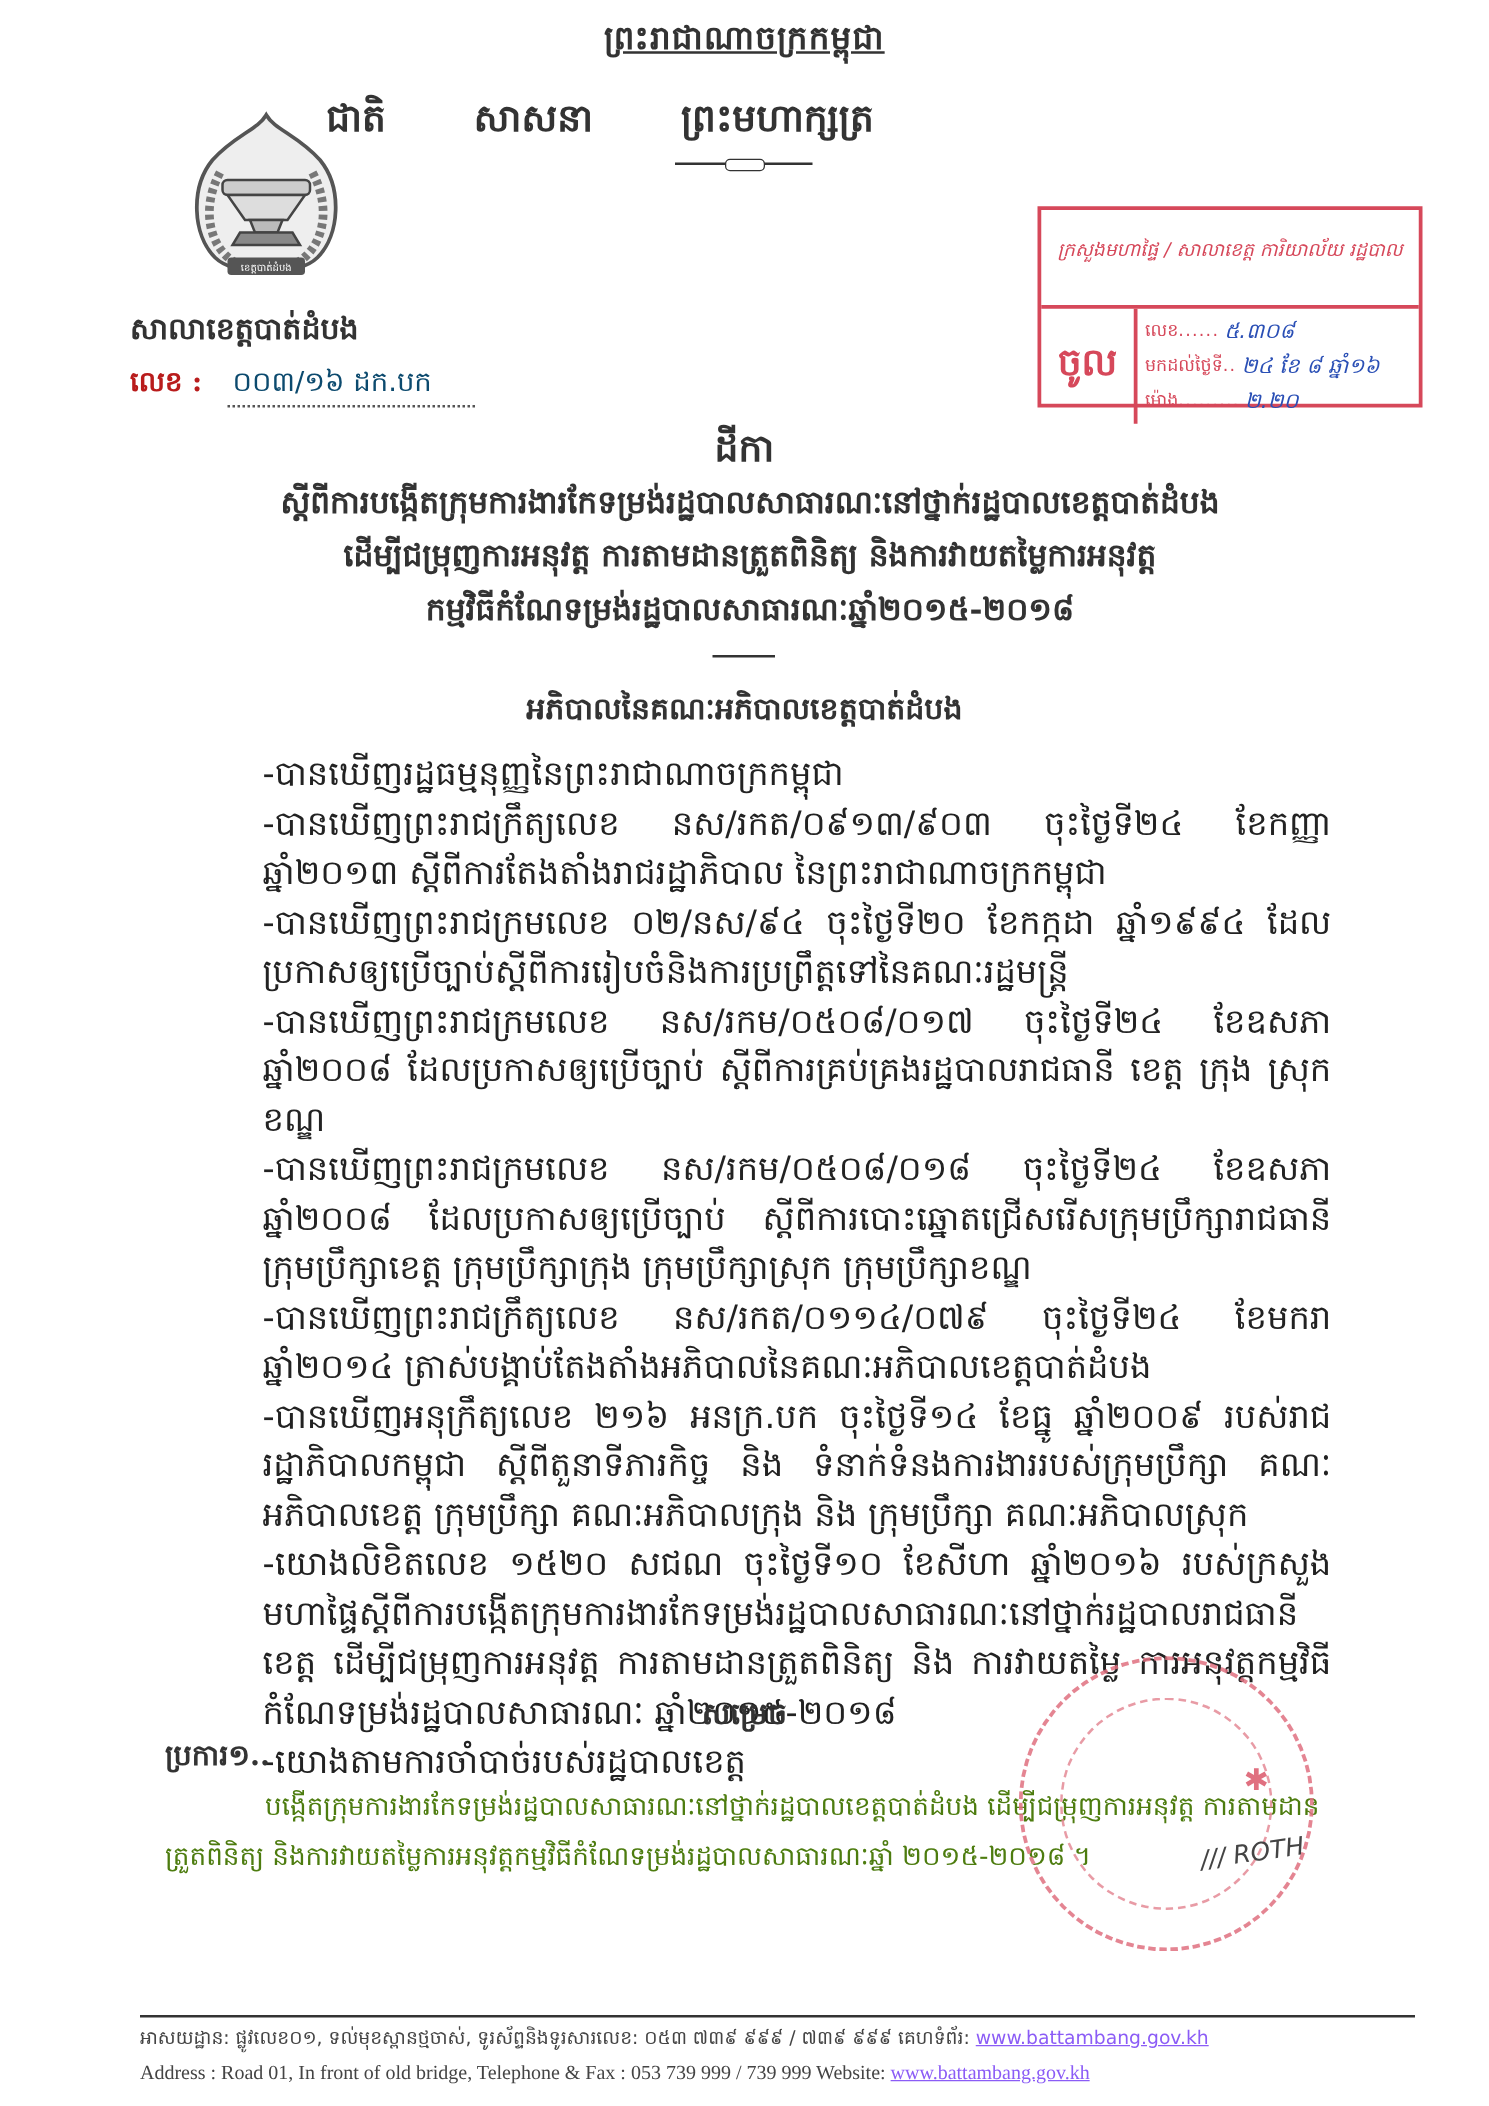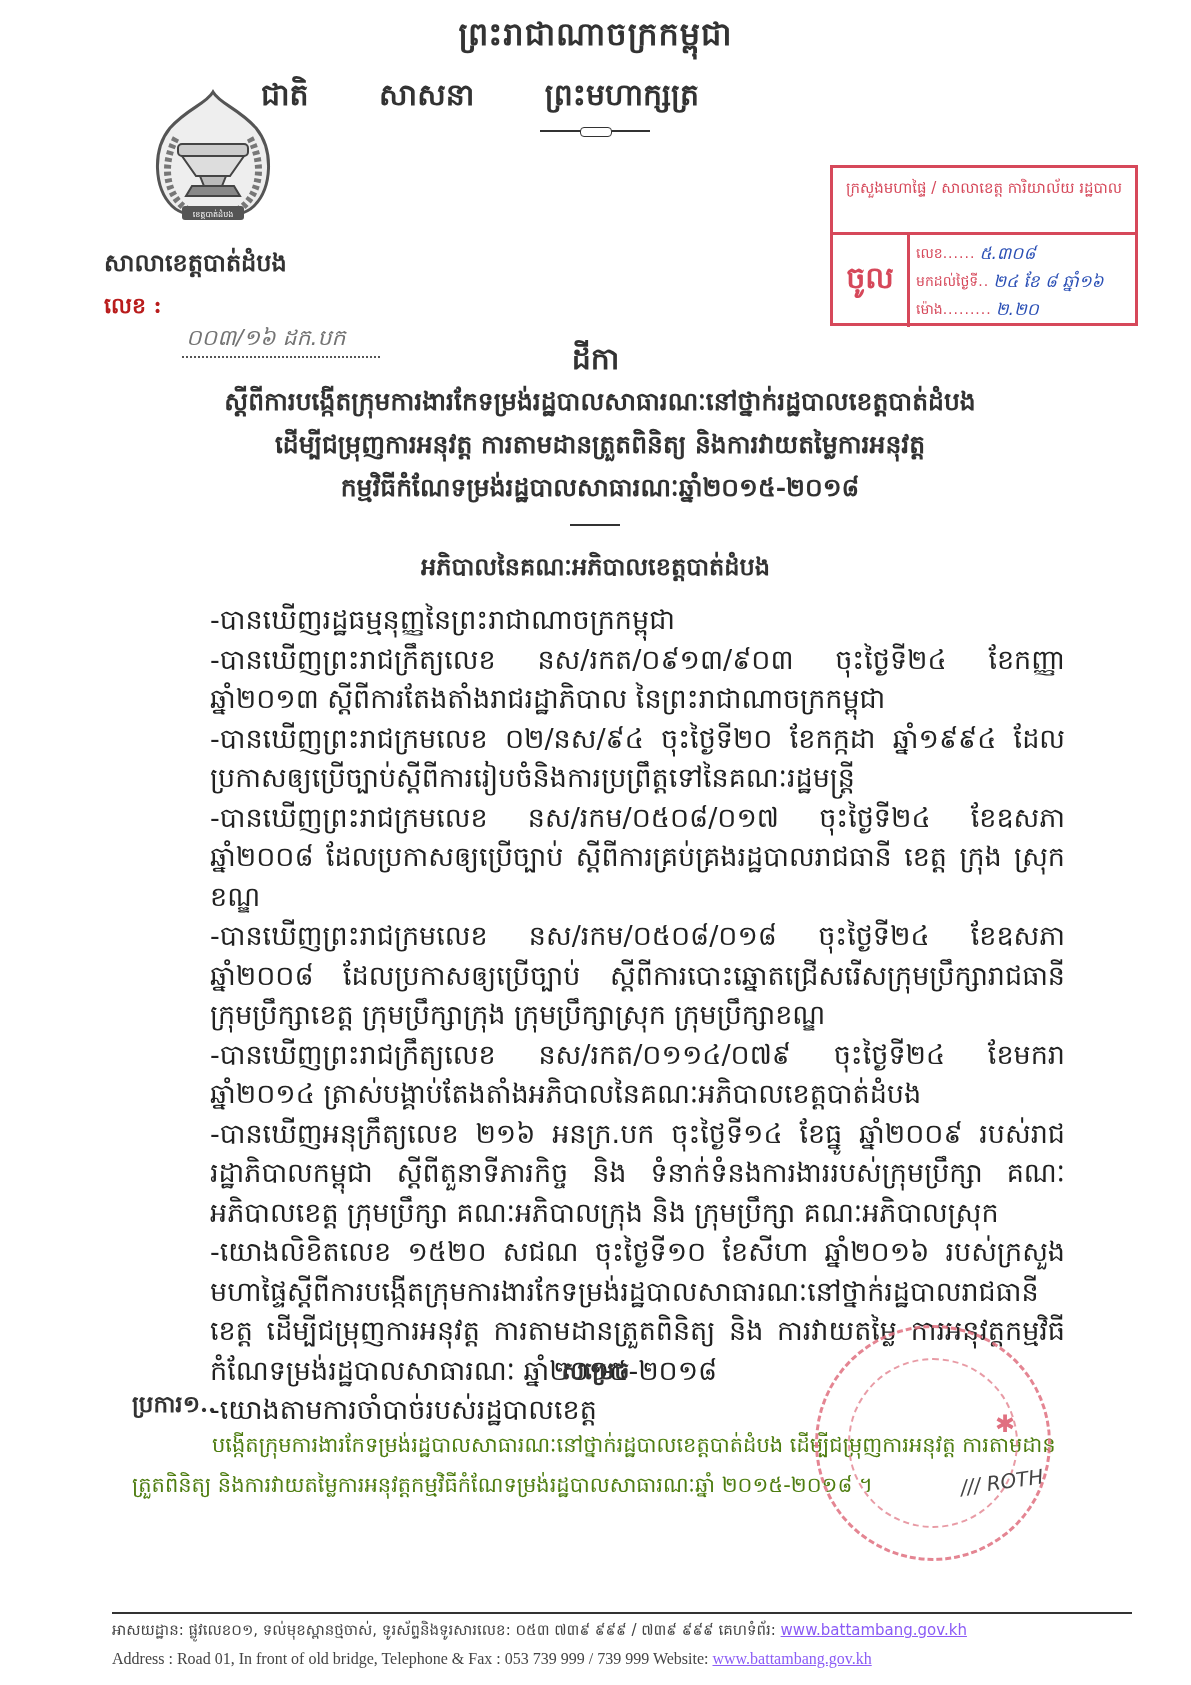--- a/index.html
+++ b/index.html
@@ -1,32 +1,32 @@
 <!DOCTYPE html>
 <html><head>
 <meta charset="utf-8">
 <style>
   html, body { margin: 0; padding: 0; background: #ffffff; }
   body { width: 1191px; height: 1685px; position: relative; overflow: hidden;
          font-family: "DejaVu Sans", sans-serif; color: #1e1e1e; }
   .abs { position: absolute; }
   .center { text-align: center; }
   .kh-head { font-family: "DejaVu Serif", serif; font-weight: bold; color: #333; }
-  .kingdom { left: 0; width: 1191px; top: 14px; font-size: 32px; letter-spacing: 1px; }
+  .kingdom { left: 0; width: 1191px; top: 14px; font-size: 26px; letter-spacing: 1px; text-decoration: underline; }
   .motto { top: 76px; left: 0; width: 960px; font-size: 30px; word-spacing: 60px; }
   .ornament { top: 130px; left: 540px; width: 110px; height: 2px; background: #333; }
   .ornament::after { content: ""; position: absolute; left: 40px; top: -3px; width: 30px; height: 8px; border-radius: 4px; border: 1px solid #333; background: #fff; }
 
   .emblem { left: 148px; top: 88px; width: 130px; height: 150px; }
   .org-name { left: 104px; top: 248px; font-size: 24px; font-weight: bold; font-family: "DejaVu Serif", serif; color: #333; }
   .ref-label { left: 104px; top: 292px; font-size: 22px; font-weight: bold; color: #b91c1c; font-family: "DejaVu Serif", serif; }
-  .ref-value { left: 182px; top: 292px; font-size: 22px; color: #737373; font-style: italic; border-bottom: 2px dotted #555; padding: 0 4px; min-width: 190px; margin-top: 32px; }
+  .ref-value { left: 182px; top: 292px; font-size: 22px; color: #0c4a6e; border-bottom: 2px dotted #555; padding: 0 4px; min-width: 190px; }
 
   .recv-stamp { left: 830px; top: 165px; width: 302px; height: 155px; border: 3px solid #d6485a; color: #d6485a; }
-  .recv-top { height: 56px; border-bottom: 3px solid #d6485a; text-align: center; font-size: 15px; line-height: 24px; padding-top: 8px; }
+  .recv-top { height: 56px; border-bottom: 3px solid #d6485a; text-align: center; font-size: 15px; line-height: 24px; padding-top: 20px; font-style: italic; }
   .recv-body { display: flex; height: 92px; }
   .recv-left { width: 74px; border-right: 3px solid #d6485a; display: flex; align-items: center; justify-content: center; font-size: 30px; font-weight: bold; }
   .recv-right { flex: 1; padding: 4px 6px; font-size: 14px; line-height: 28px; }
   .recv-row { display: flex; white-space: nowrap; }
   .recv-row .lbl { color: #d6485a; }
   .recv-row .dots { color: #d6485a; letter-spacing: 1px; }
   .recv-row .hand { color: #2a4fb5; font-style: italic; font-size: 17px; margin-left: 4px; text-align: center; }
 
   .title-dika { top: 340px; left: 0; width: 1191px; font-size: 30px; }
   .subtitle { top: 380px; left: 130px; width: 940px; font-size: 25px; line-height: 43px; }

